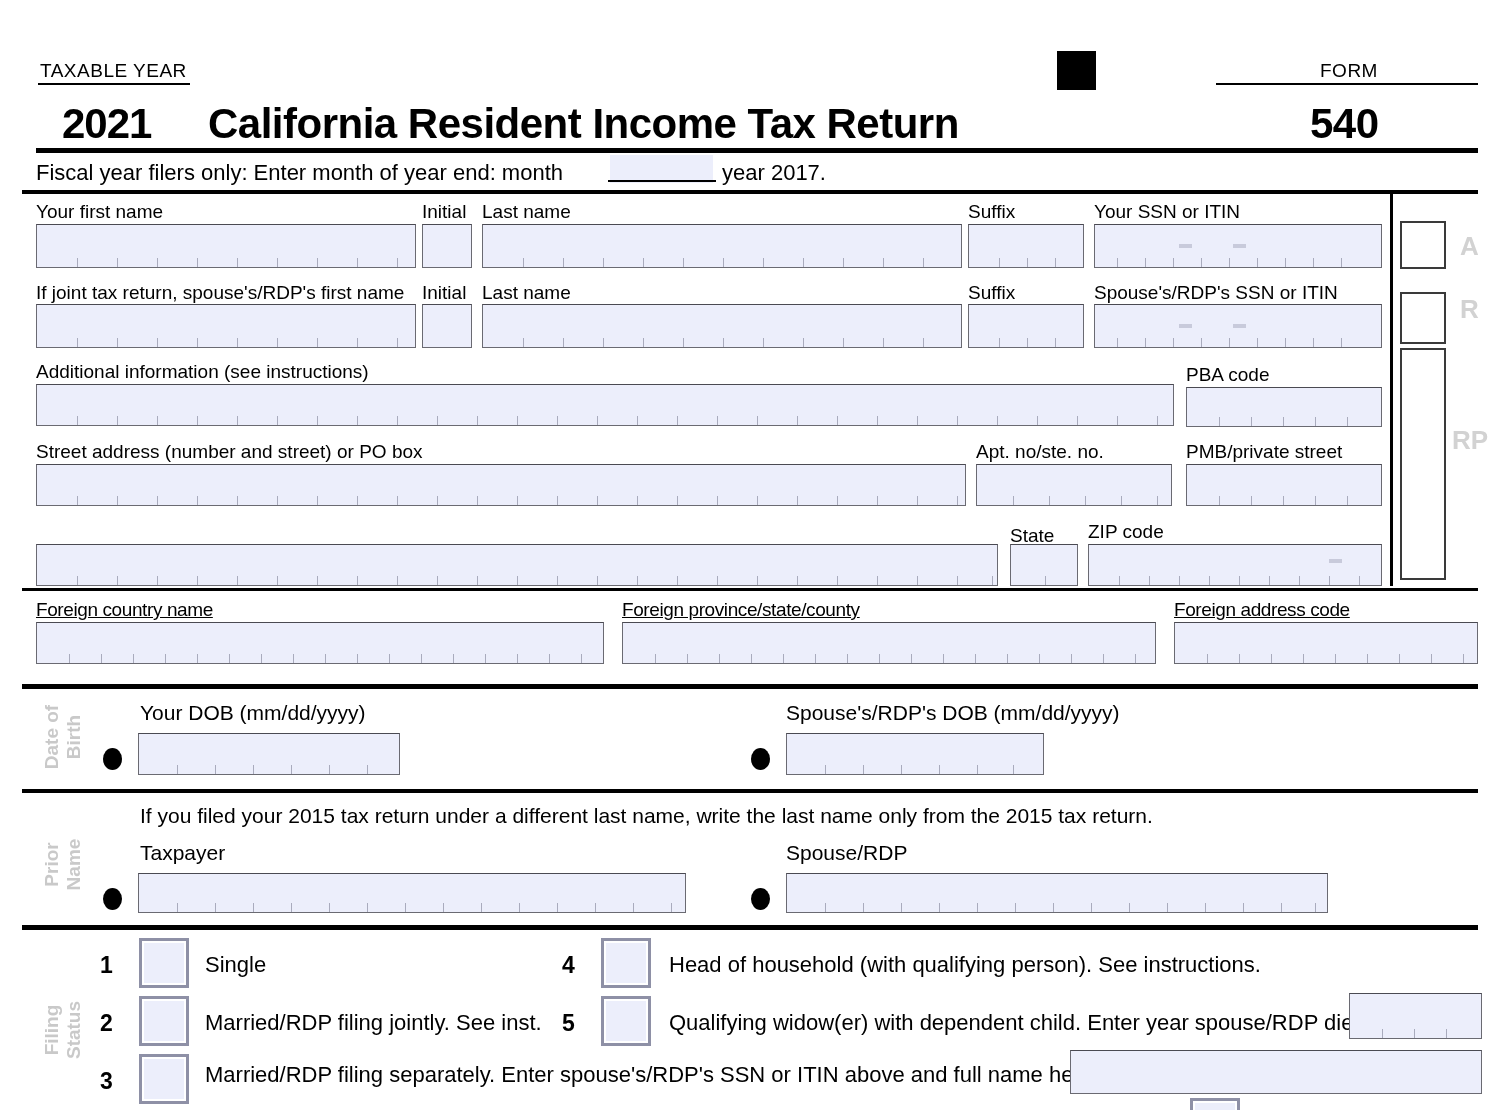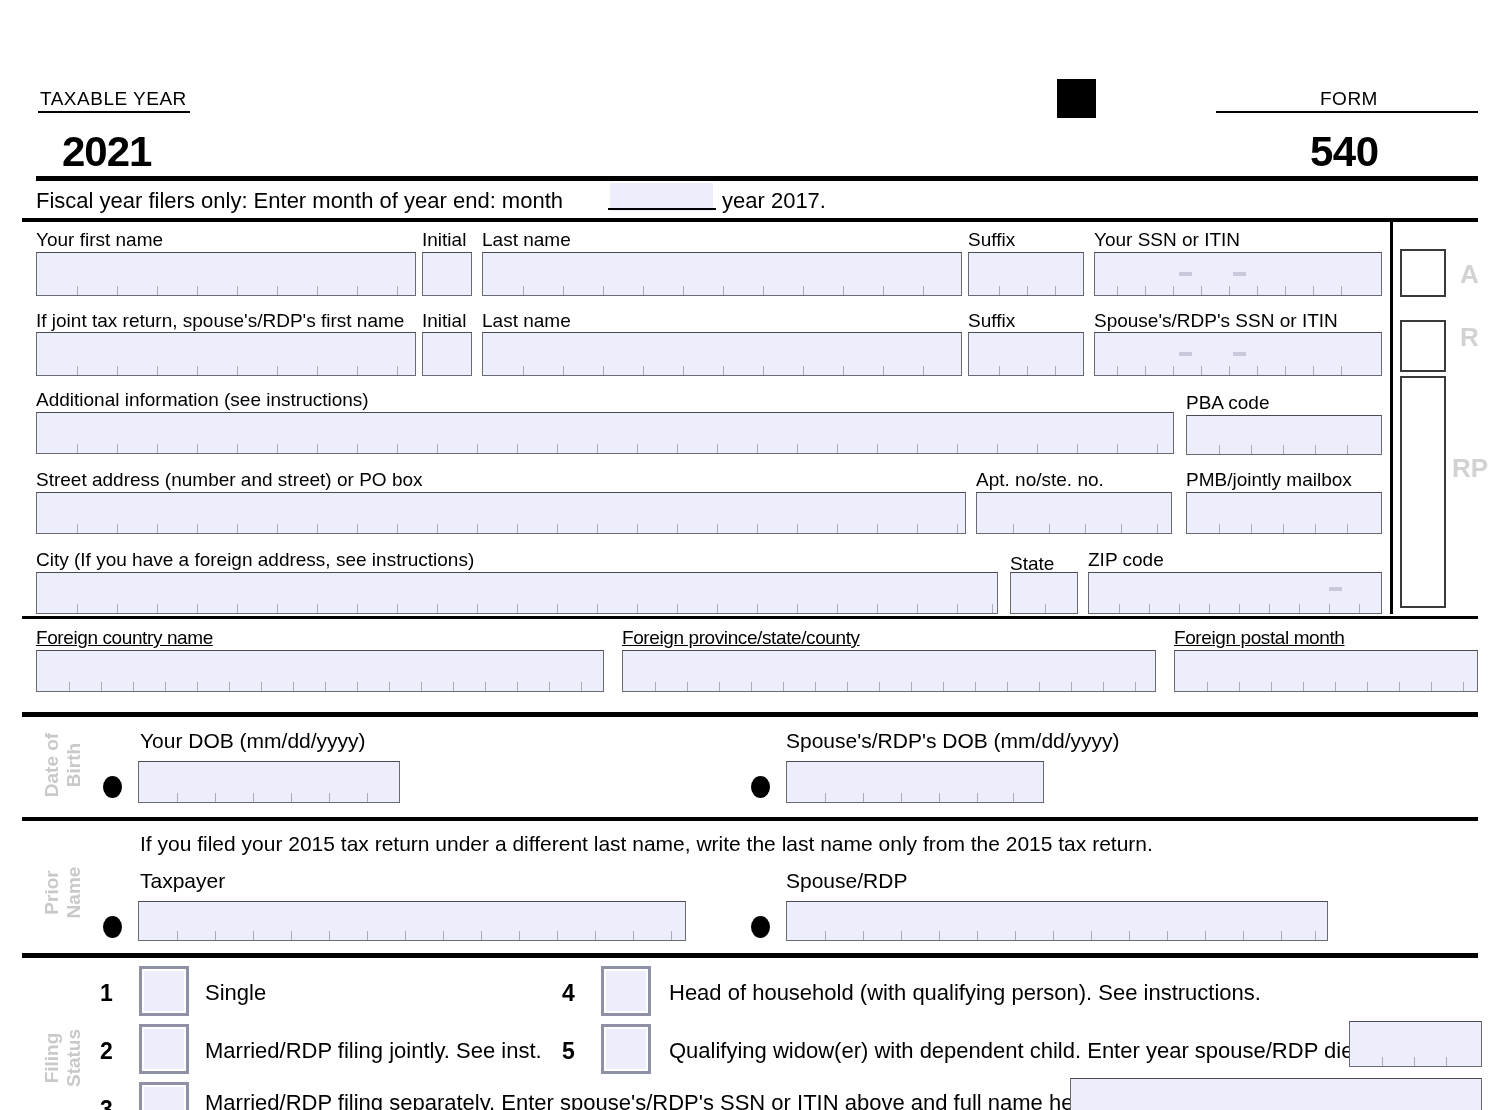--- a/index.html
+++ b/index.html
@@ -4,21 +4,21 @@
 <title>California Form 540</title>
 <style>
   * { box-sizing: border-box; margin: 0; padding: 0; }
   html, body {
     width: 1510px; height: 1110px;
     background: #ffffff;
     font-family: "Liberation Sans", sans-serif;
     color: #000;
     overflow: hidden;
   }
-  .page { position: relative; width: 1510px; height: 898px; margin-top: 28px; }
+  .page { position: relative; width: 1510px; height: 898px; }
 
   
   .fld {
     position: absolute;
     background: #eceefb;
     border: 1px solid #6a6a72;
     border-top-color: #4a4a52;
   }
   
   .ticks {
@@ -146,20 +146,21 @@
 
   <div id="taxable-year-label">TAXABLE YEAR</div>
   <div id="taxable-year-underline"></div>
 
   <div id="black-square"></div>
 
   <div id="form-label">FORM</div>
   <div id="form-underline"></div>
 
   <div id="title-year">2021</div>
+  <div id="title-main">California Resident Income Tax Return</div>
   <div id="form-number">540</div>
 
   <div class="rule" style="left:36px; top:148px; width:1442px; height:5px;"></div>
 
   <div id="fiscal-line">Fiscal year filers only: Enter month of year end: month</div>
   <div id="fiscal-month-field"></div>
   <div id="fiscal-month-underline"></div>
   <div id="fiscal-year-text">year 2017.</div>
 
   <div class="rule" style="left:22px; top:190px; width:1456px; height:4px;"></div>
@@ -375,32 +376,31 @@
   <div class="fld" style="left:976px; top:464px; width:196px; height:42px;">
     <div class="ticks">
       <i style="left:36px"></i>
         <i style="left:72px"></i>
         <i style="left:108px"></i>
         <i style="left:144px"></i>
         <i style="left:180px"></i>
     </div>
   </div>
 
-  <div class="lbl" style="left:1186px; top:442px;">PMB/jointly mailbox</div>
+  <div class="lbl" style="left:1186px; top:442px;">PMB/private street</div>
   <div class="fld" style="left:1186px; top:464px; width:196px; height:42px;">
     <div class="ticks">
       <i style="left:32px"></i>
         <i style="left:64px"></i>
         <i style="left:96px"></i>
         <i style="left:128px"></i>
         <i style="left:160px"></i>
     </div>
   </div>
 
-  <div class="lbl" style="left:36px; top:522px;">City (If you have a foreign address, see instructions)</div>
   <div class="fld" style="left:36px; top:544px; width:962px; height:42px;">
     <div class="ticks">
       <i style="left:40px"></i>
         <i style="left:80px"></i>
         <i style="left:120px"></i>
         <i style="left:160px"></i>
         <i style="left:200px"></i>
       <i style="left:240px"></i>
         <i style="left:280px"></i>
         <i style="left:320px"></i>
@@ -486,21 +486,21 @@
         <i style="left:320px"></i>
       <i style="left:352px"></i>
         <i style="left:384px"></i>
         <i style="left:416px"></i>
         <i style="left:448px"></i>
         <i style="left:480px"></i>
       <i style="left:512px"></i>
     </div>
   </div>
 
-  <div class="lbl lbl-cond" style="left:1174px; top:600px;">Foreign postal month</div>
+  <div class="lbl lbl-cond" style="left:1174px; top:600px;">Foreign address code</div>
   <div class="fld" style="left:1174px; top:622px; width:304px; height:42px;">
     <div class="ticks">
       <i style="left:32px"></i>
         <i style="left:64px"></i>
         <i style="left:96px"></i>
         <i style="left:128px"></i>
         <i style="left:160px"></i>
       <i style="left:192px"></i>
         <i style="left:224px"></i>
         <i style="left:256px"></i>

